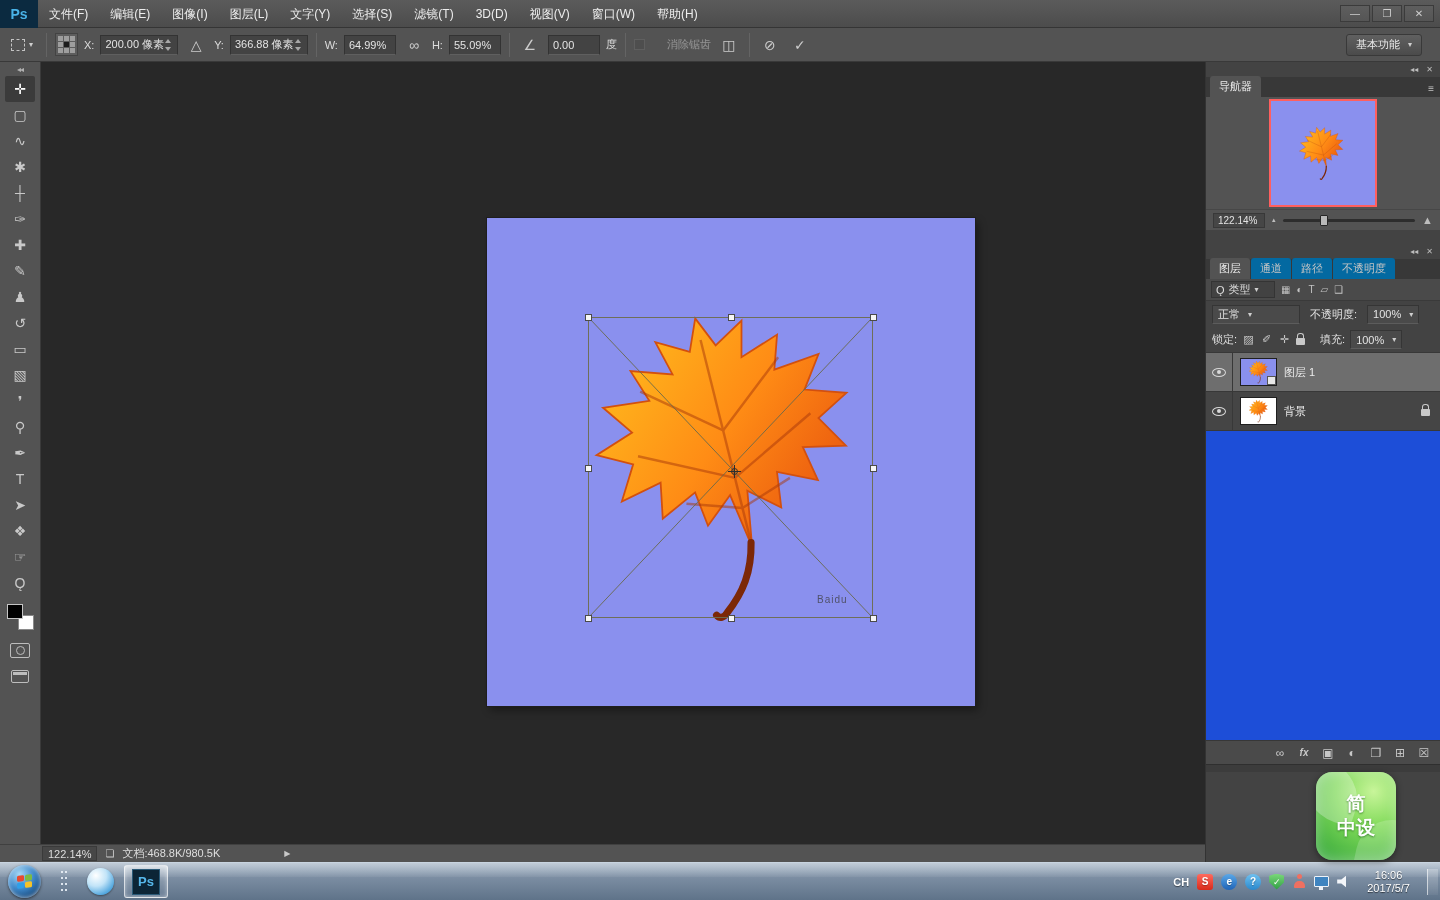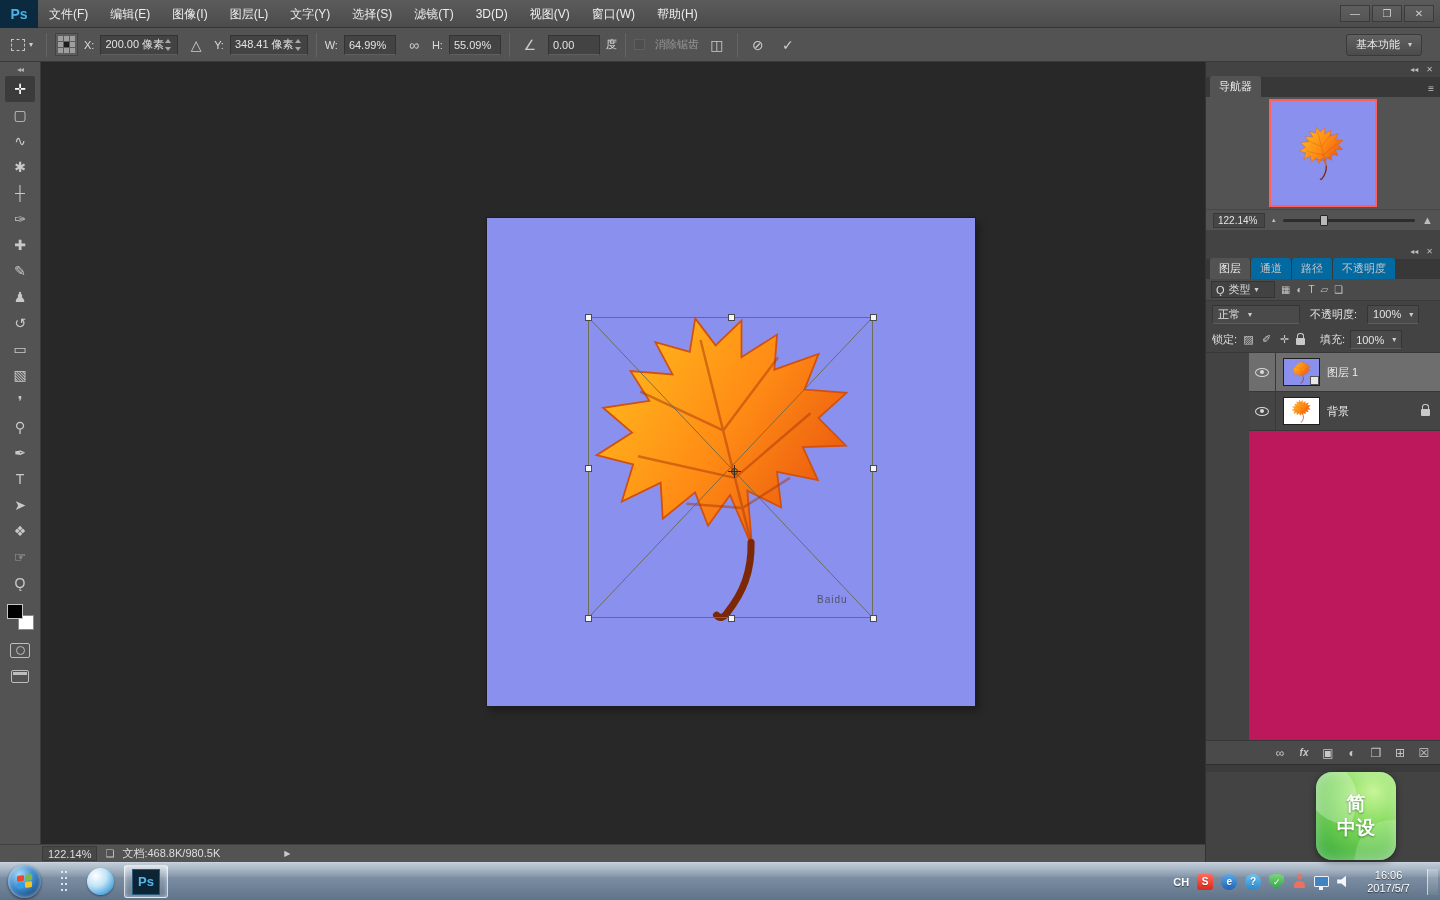--- a/index.html
+++ b/index.html
@@ -37,21 +37,21 @@
   .opt-field.small { min-width:52px; }
   .spin { width:9px; height:14px; margin-left:auto; position:relative; }
   .spin::before { content:""; position:absolute; top:1px; left:1px; border-left:3px solid transparent;
     border-right:3px solid transparent; border-bottom:4px solid #a8a8a8; }
   .spin::after { content:""; position:absolute; bottom:1px; left:1px; border-left:3px solid transparent;
     border-right:3px solid transparent; border-top:4px solid #a8a8a8; }
   .icon-btn { min-width:24px; height:24px; display:flex; align-items:center; justify-content:center;
     color:#cccccc; font-size:14px; border-radius:2px; }
   .checkbox { width:11px; height:11px; border:1px solid #6f6f6f; background:#4a4a4a; }
   .dim { opacity:.45; }
-  .aa-group { display:flex; align-items:center; gap:10px; }
+  .aa-group { display:flex; align-items:center; gap:22px; }
   .workspace-btn { margin-left:auto; margin-right:12px; display:flex; align-items:center; gap:8px;
     background:linear-gradient(#606060,#4b4b4b); border:1px solid #393939; height:22px;
     padding:0 9px; border-radius:3px; font-size:11px; color:#e8e8e8; }
 
   
   .tab-strip { position:absolute; top:62px; left:41px; width:1164px; height:22px; background:#3a3a3a;
     display:flex; z-index:5; }
   .doc-tab { display:flex; align-items:center; gap:9px; background:#4d4d4d;
     border-right:1px solid #2d2d2d; padding:0 9px; font-size:11px; color:#dddddd; height:22px; }
   .tab-close { color:#b5b5b5; font-size:12px; line-height:12px; }
@@ -137,21 +137,21 @@
     border-bottom-color:#5c5c5c; height:19px; padding:0 5px; gap:8px; color:#e3e3e3; }
   .dd.blend { min-width:88px; }
   .dd.num { min-width:52px; }
   .lock-row { height:26px; display:flex; align-items:center; padding:0 6px; gap:5px; background:#434343;
     border-bottom:1px solid #383838; }
   .lock-ico { color:#c6c6c6; font-size:11px; width:13px; text-align:center; }
   .mini-lock { position:relative; width:9px; height:7px; background:#c9c9c9; border-radius:1px;
     display:inline-block; margin-top:3px; }
   .mini-lock::before { content:""; position:absolute; top:-5px; left:1px; width:5px; height:5px;
     border:1.5px solid #c9c9c9; border-bottom:none; border-radius:3px 3px 0 0; }
-  .layer-list { height:387px; background:#be185d; overflow:hidden;margin-left:43px; }
+  .layer-list { height:387px; background:#1d4ed8; overflow:hidden; }
   .layer-row { height:39px; display:flex; align-items:center; border-bottom:1px solid #383838; background:#454545; }
   .layer-row.selected { background:#6e6e6e; }
   .eye-cell { width:27px; align-self:stretch; border-right:1px solid #383838; display:flex;
     align-items:center; justify-content:center; }
   .eye { width:14px; height:9px; border:1px solid #d8d8d8; border-radius:50%; position:relative; }
   .eye::after { content:""; position:absolute; left:4px; top:1.5px; width:4px; height:4px;
     border-radius:50%; background:#d8d8d8; }
   .thumb { width:37px; height:28px; margin:0 7px; border:1px solid #1f1f1f; background:#fff;
     display:flex; align-items:center; justify-content:center; overflow:hidden; position:relative; }
   .thumb.blue { background:var(--canvas-fill,#8a90ee); }
@@ -297,21 +297,21 @@
         <span class="ref-dot"></span>
     </div>
     <span class="opt-label">X:</span>
     <div class="opt-field">
       <span>200.00 像素</span>
       <span class="spin"></span>
     </div>
     <span class="icon-btn">△</span>
     <span class="opt-label">Y:</span>
     <div class="opt-field">
-      <span>348.41 像素</span>
+      <span>366.88 像素</span>
       <span class="spin"></span>
     </div>
     <div class="opt-sep"></div>
     <span class="opt-label">W:</span>
     <div class="opt-field small">
       <span>64.99%</span>
     </div>
     <span class="icon-btn">∞</span>
     <span class="opt-label">H:</span>
     <div class="opt-field small">

